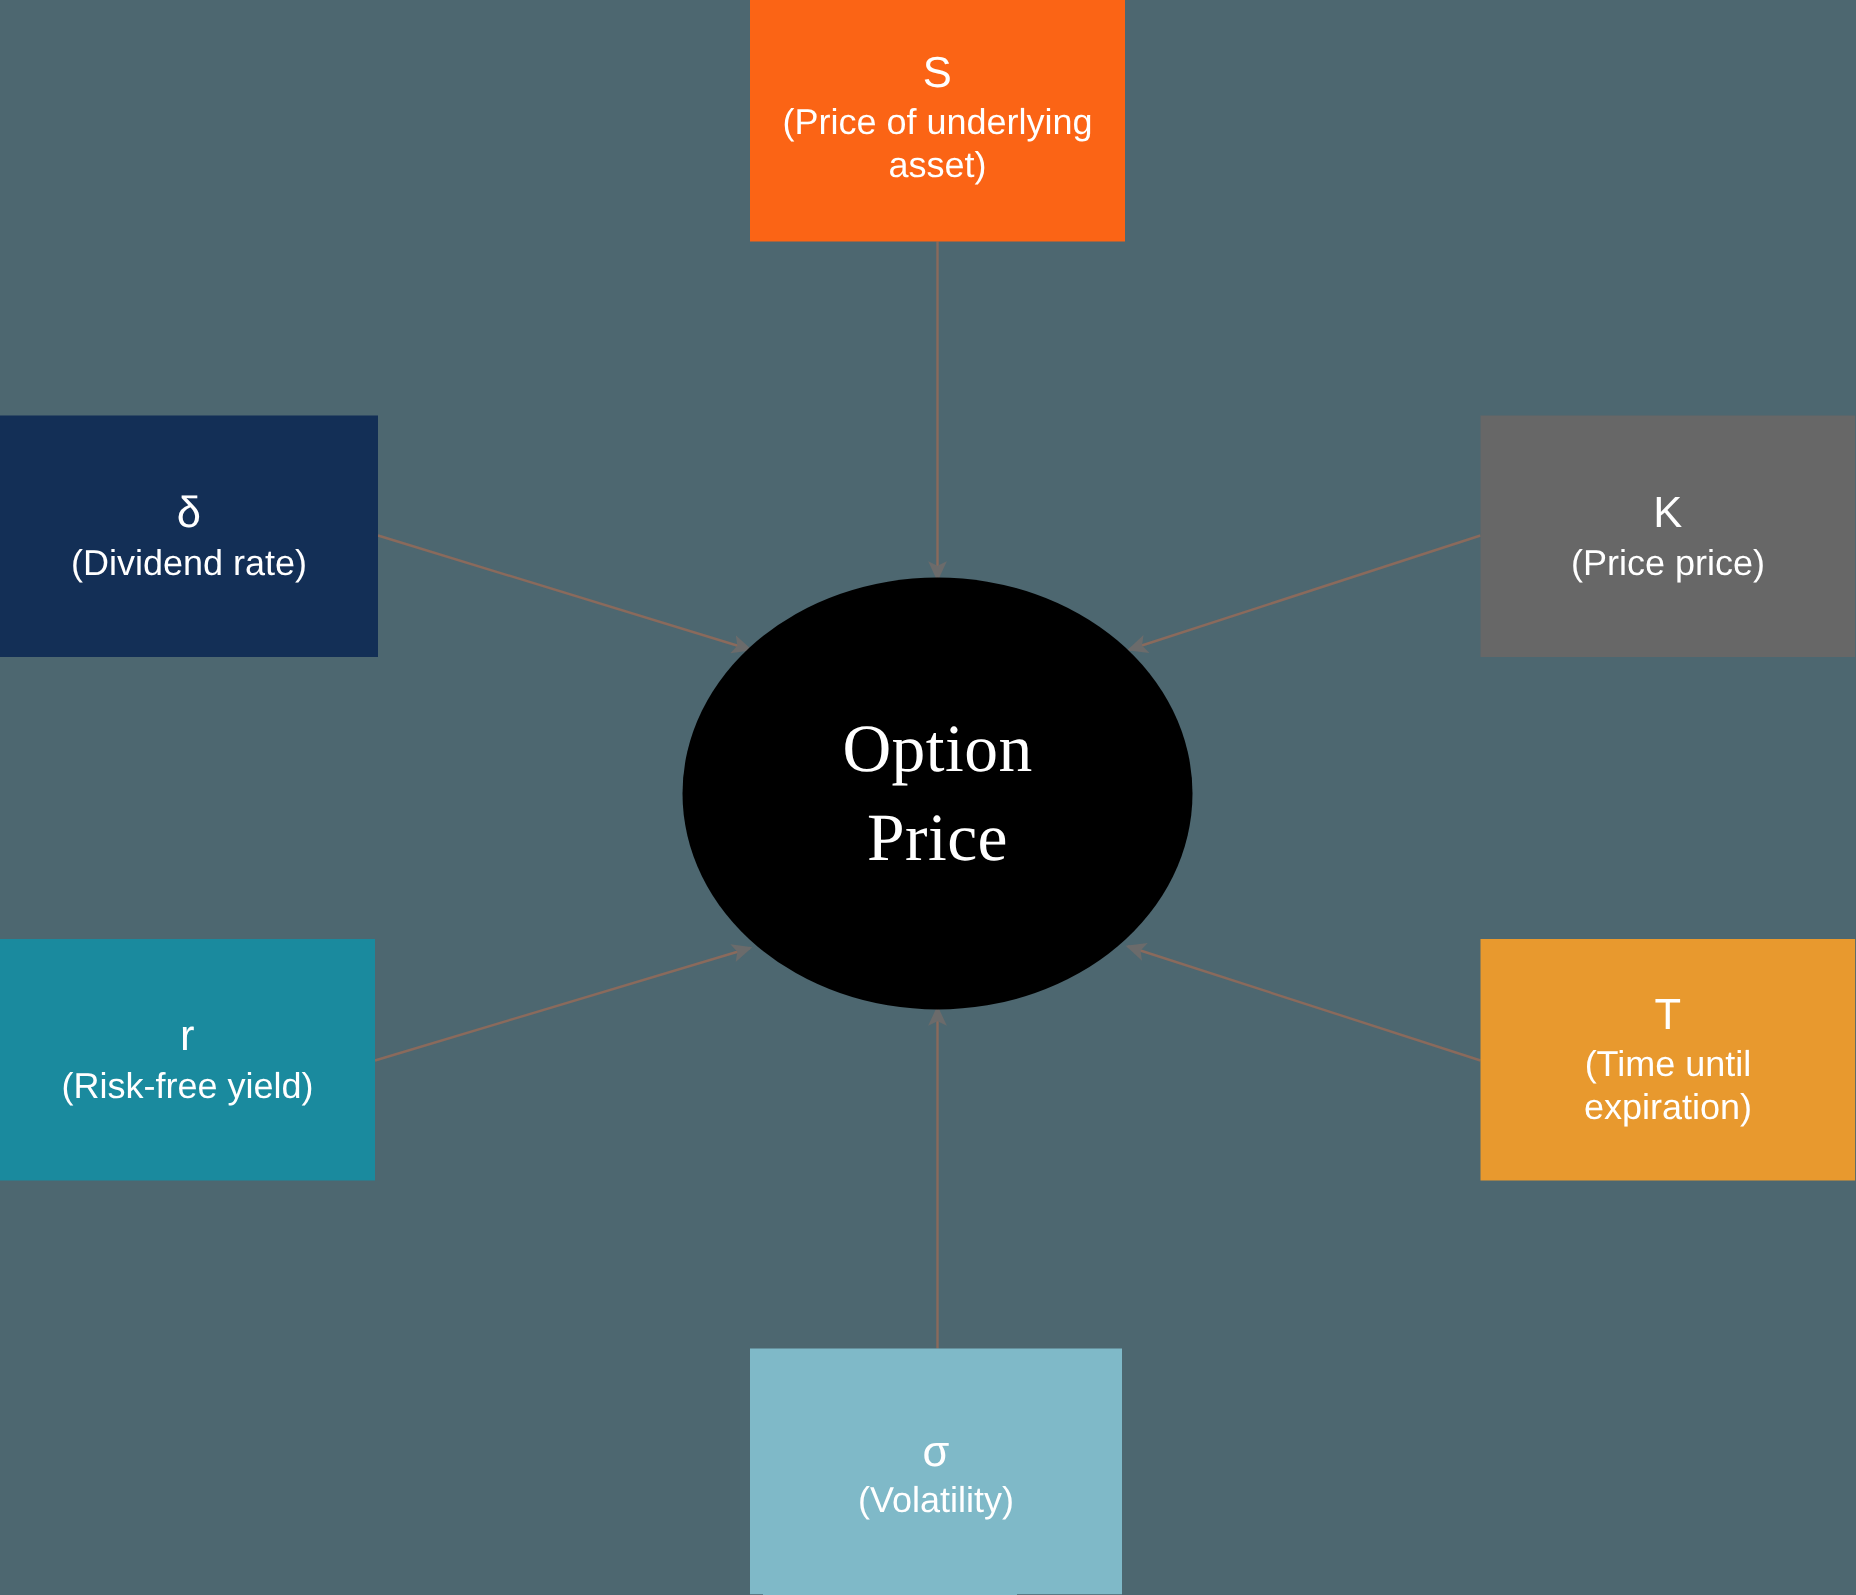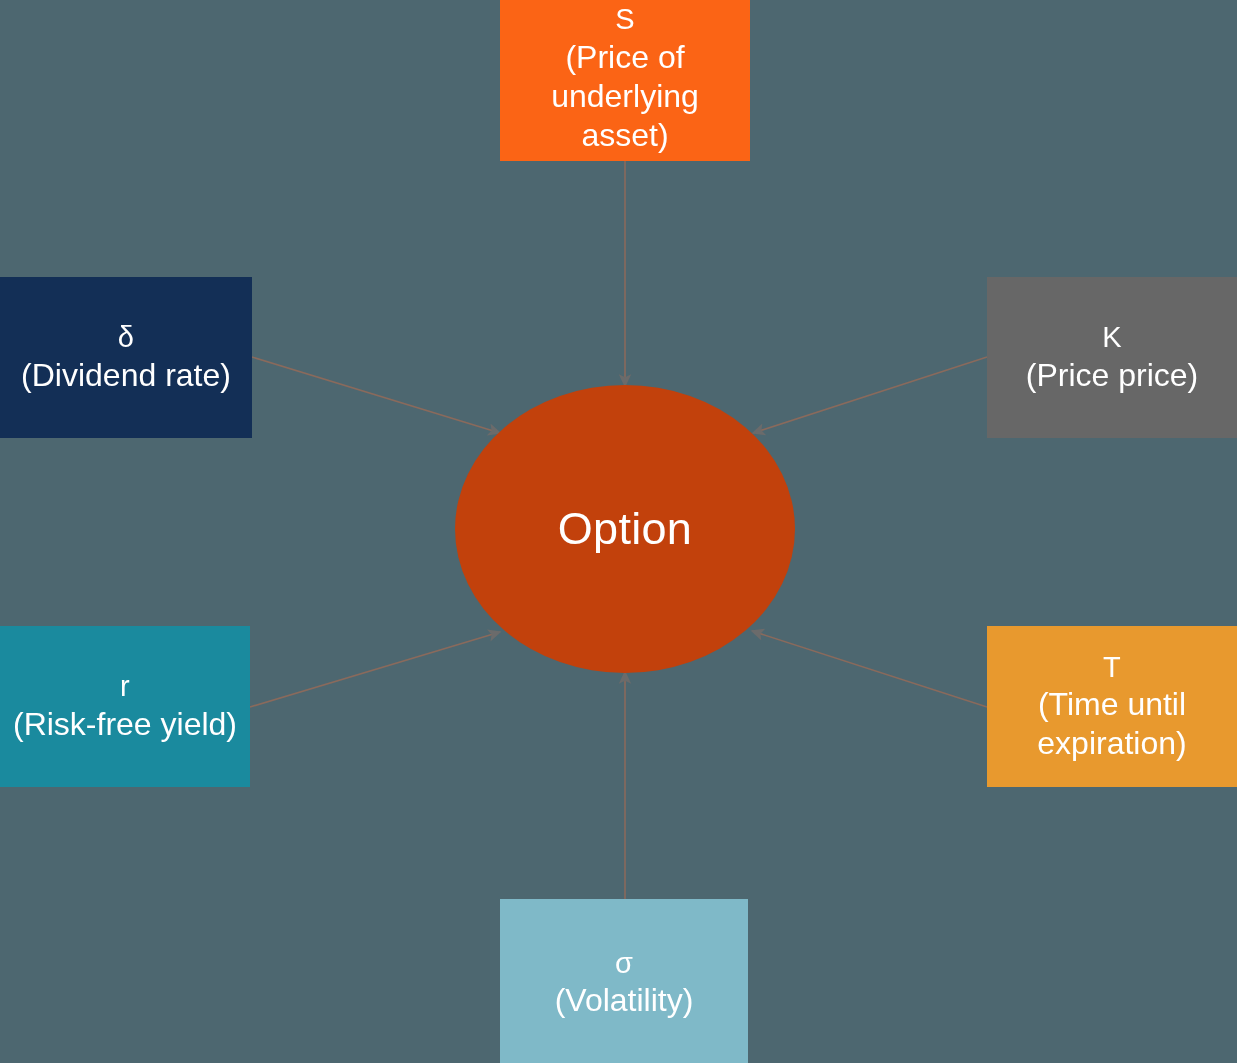--- a/index.html
+++ b/index.html
@@ -36,21 +36,21 @@
     padding: 4px 10px;
     line-height: 1.22;
   }
   .node .sym {
     font-size: 29px;
     font-weight: 400;
     letter-spacing: 0.2px;
     display: block;
   }
   .node .desc {
-    font-size: 32px;
+    font-size: 24px;
     font-weight: 400;
     display: block;
     max-width: 100%;
   }
   .hub {
     position: absolute;
     display: flex;
     align-items: center;
     justify-content: center;
     text-align: center;
@@ -110,19 +110,20 @@
   <div class="node" style="left:987px; top:626px; width:250px; height:161px; background:#e8992e;">
     <span class="sym">T</span>
     <span class="desc" style="max-width:190px;">(Time until expiration)</span>
   </div>
 
   <div class="node" style="left:500px; top:899px; width:248px; height:168px; background:#7fb9c8;">
     <span class="sym">σ</span>
     <span class="desc">(Volatility)</span>
   </div>
 
-  <div class="hub" style="left:455px; top:385px; width:340px; height:288px; background:#c2410c;">
+  <div class="hub" style="left:455px; top:385px; width:340px; height:288px; background:#000000;font-family:Liberation Serif, serif;">
     <div>
       <span class="hub-text">Option</span>
+      <span class="hub-text">Price</span>
     </div>
   </div>
 
 </div>
 
 </body></html>

